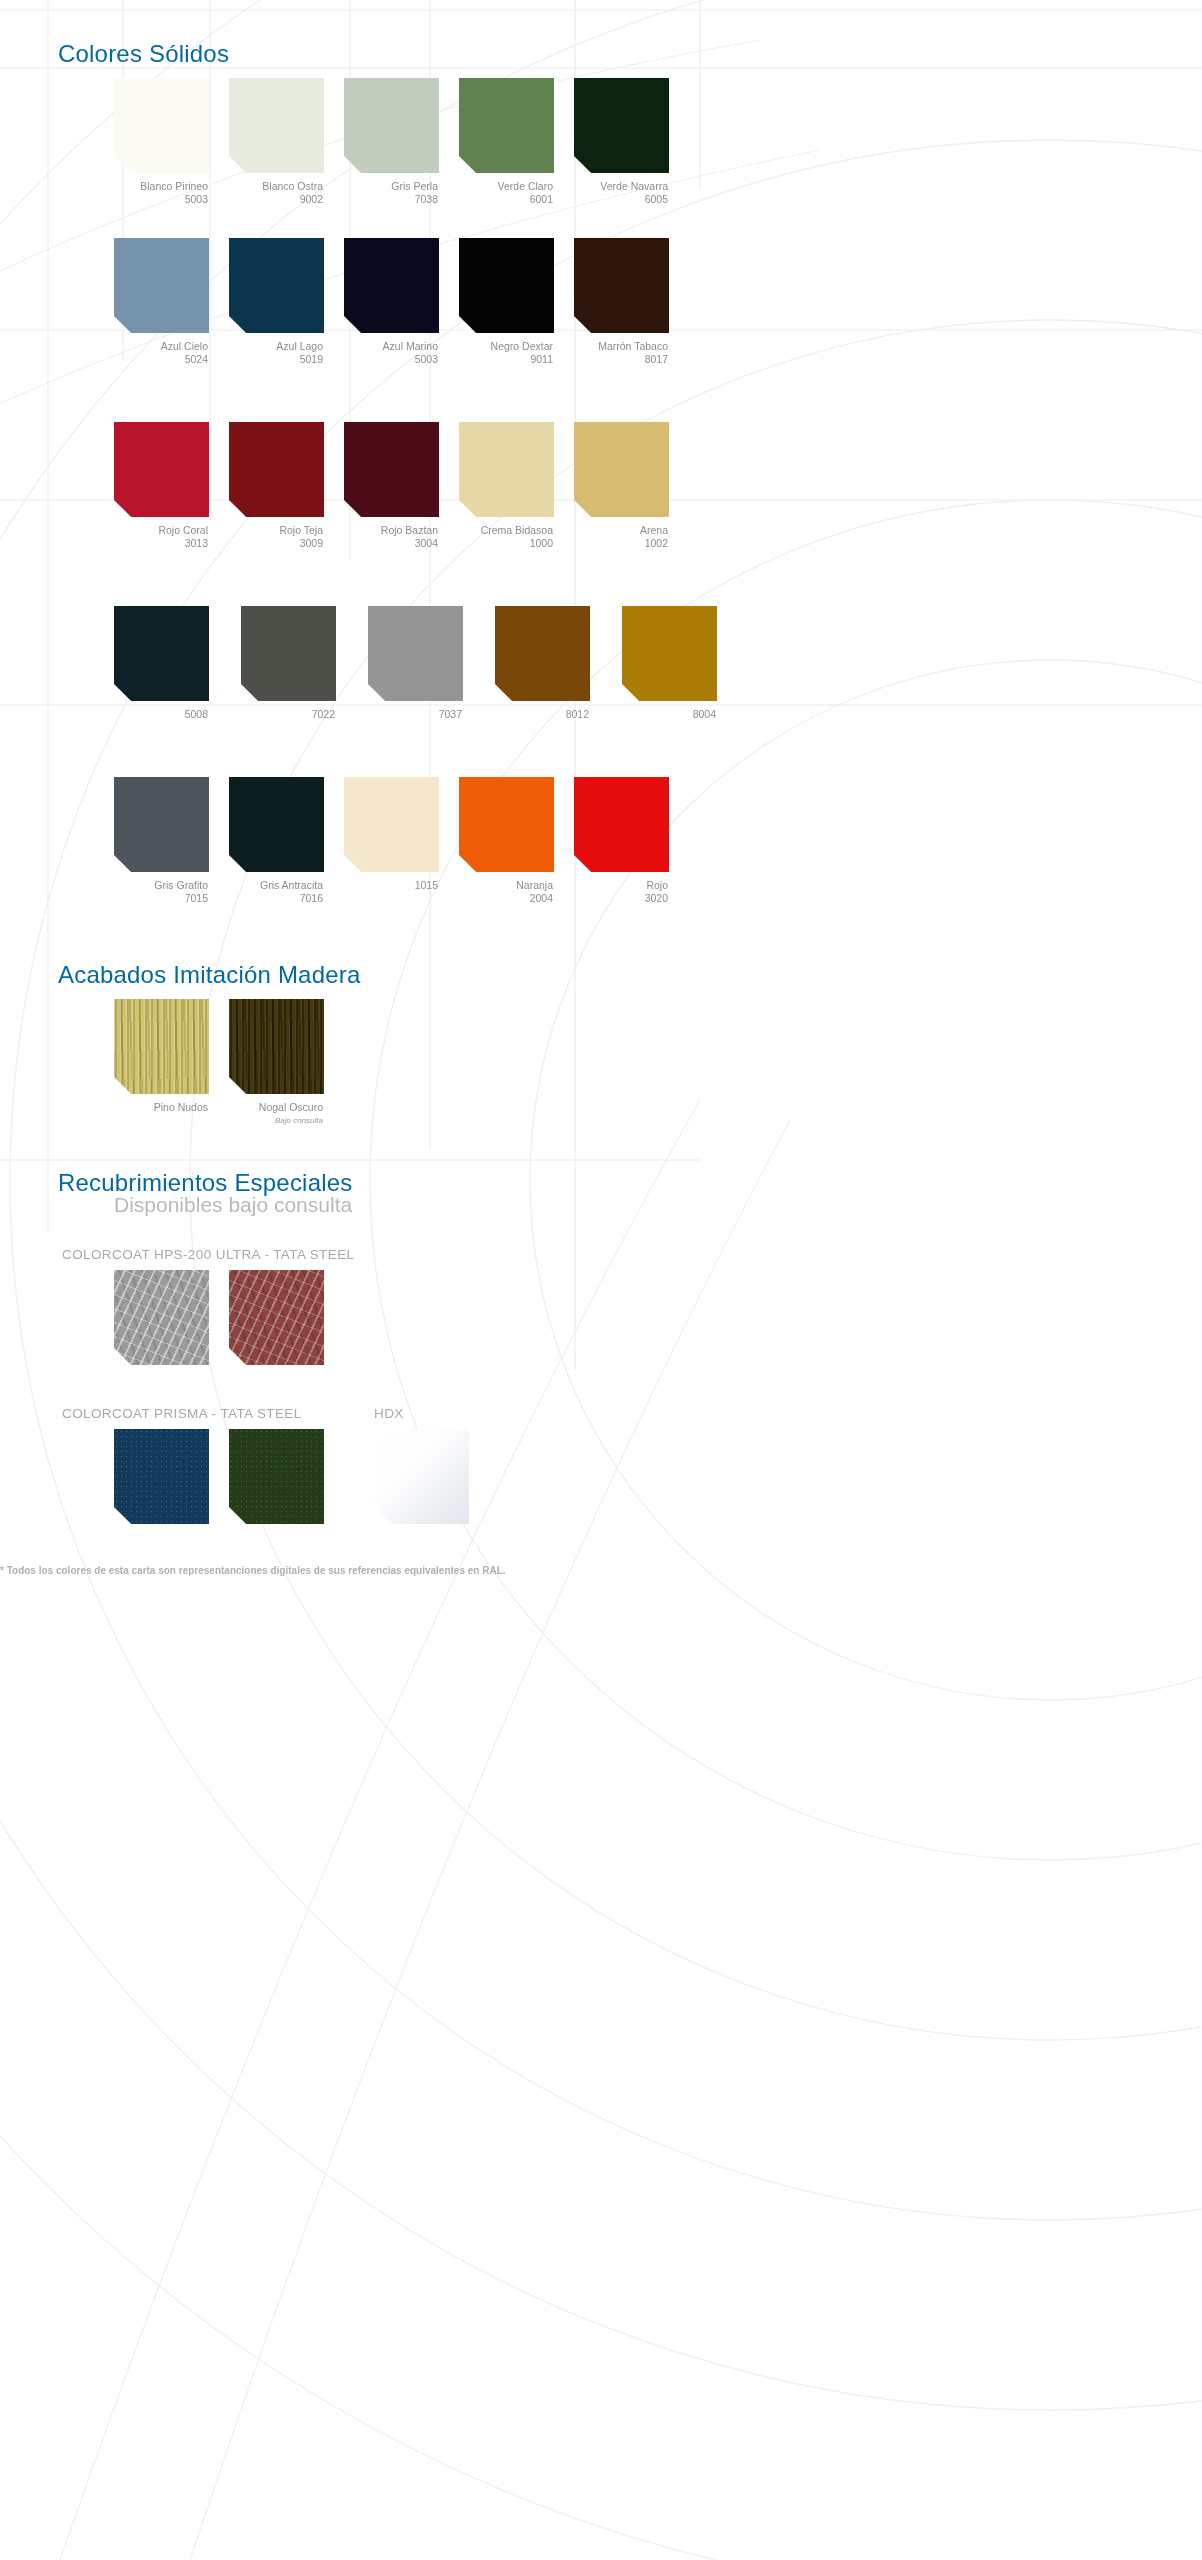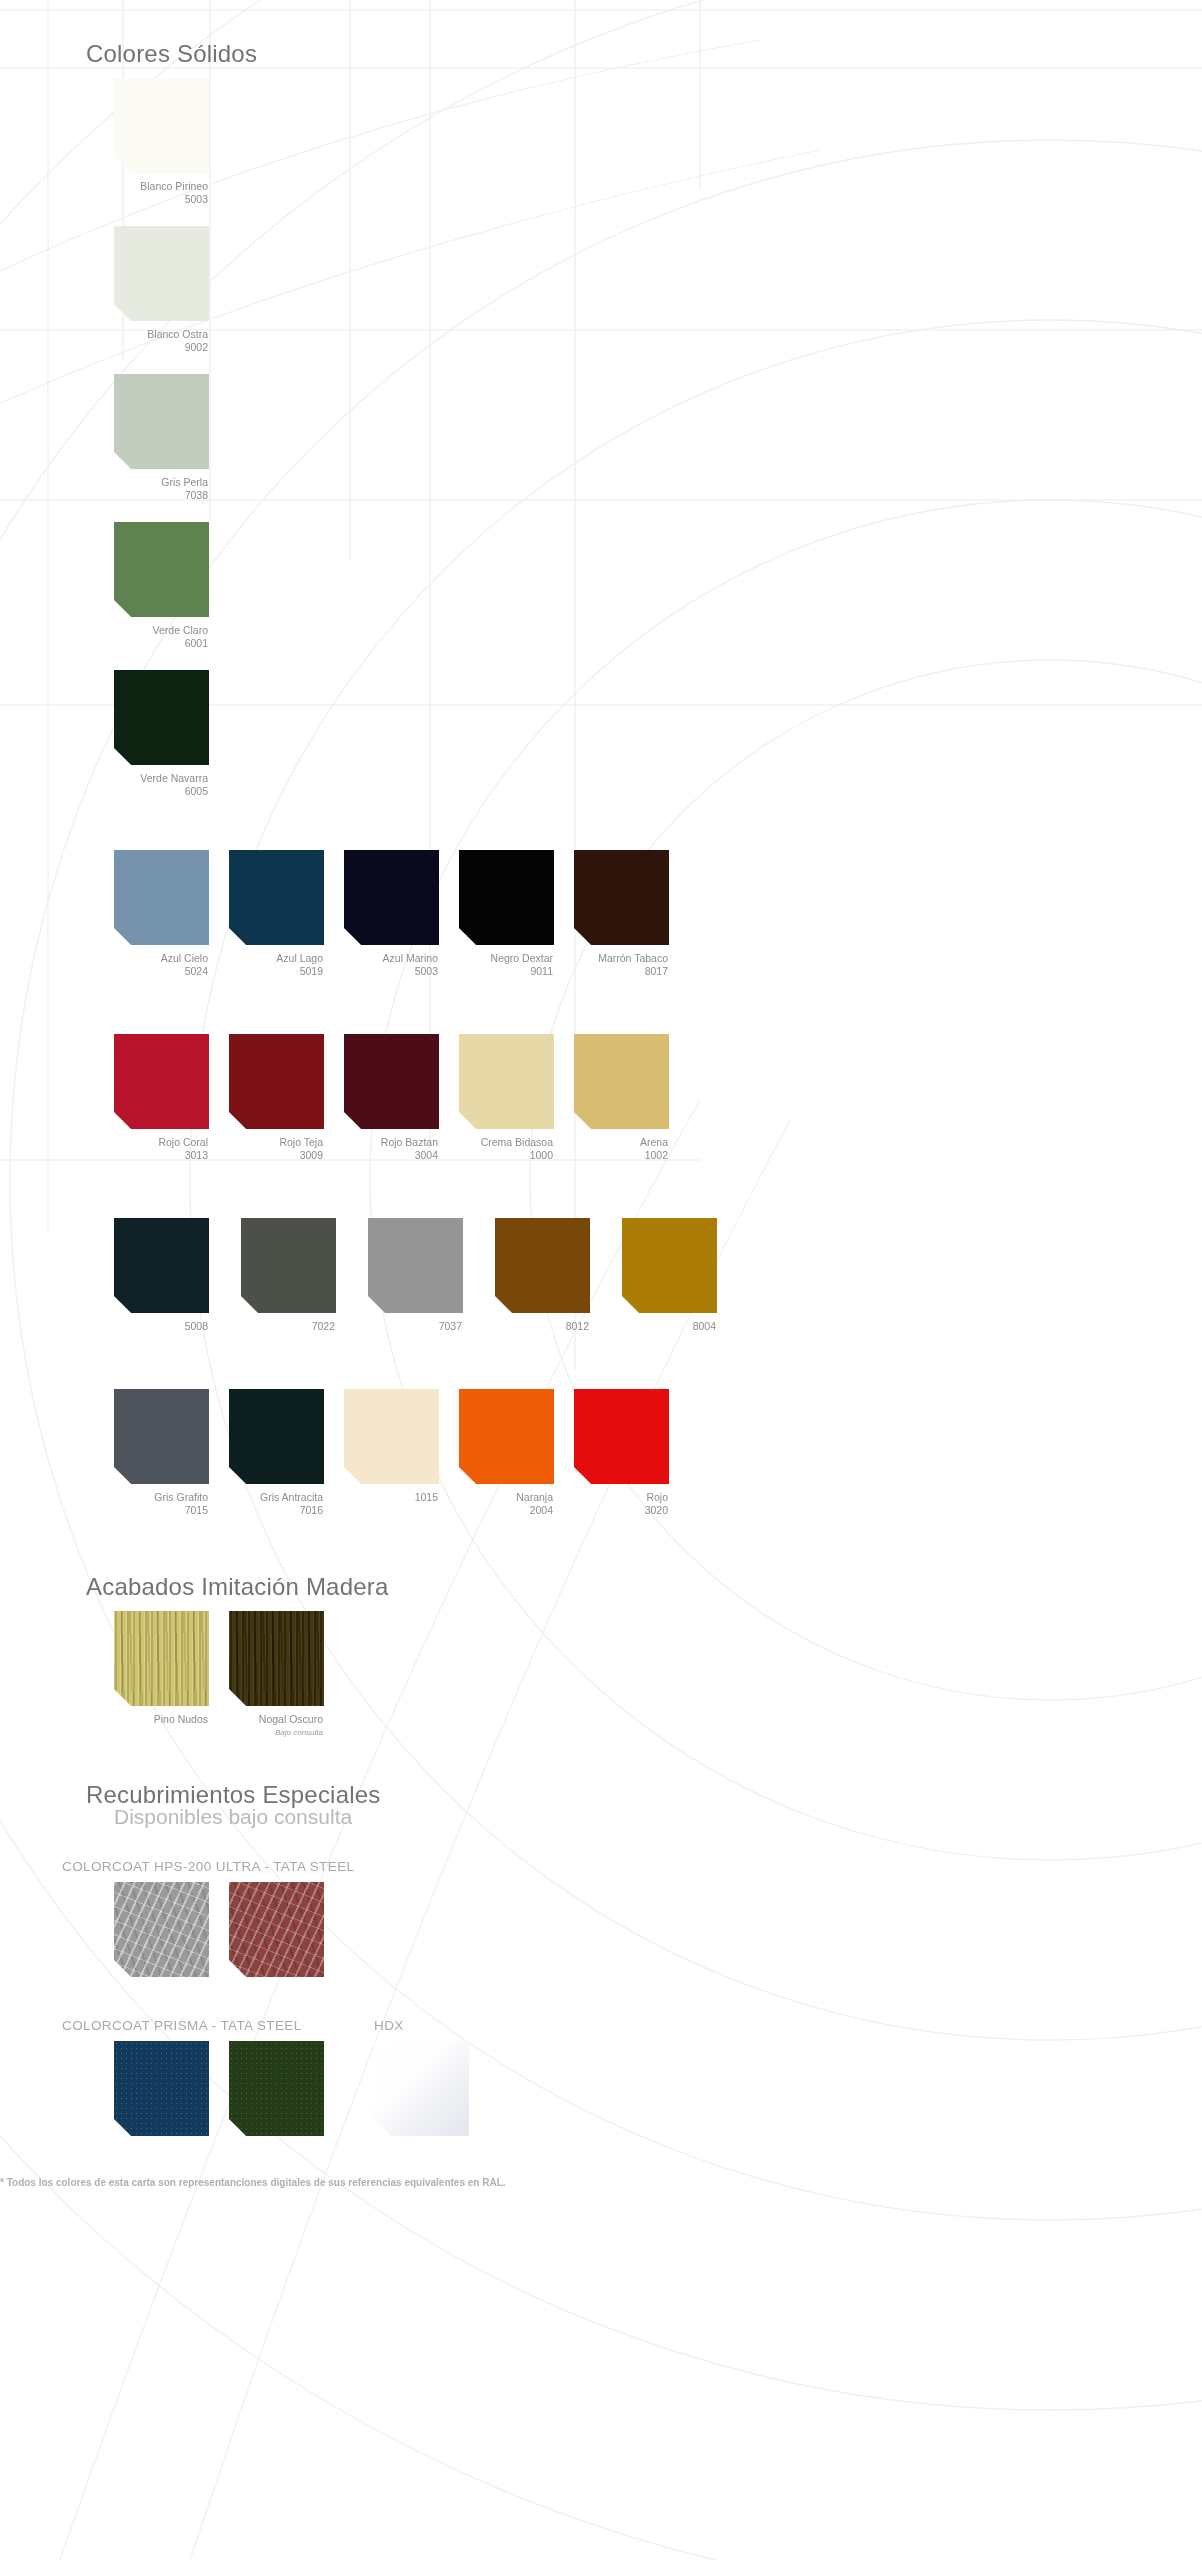--- a/index.html
+++ b/index.html
@@ -24,24 +24,24 @@
   .page{
     position:relative;
     z-index:2;
     padding:0;
   }
   .section{ margin:0; }
 
   .section-title{
     font-size:24px;
     font-weight:400;
-    color:#737373;
+    color:#0369a1;
     letter-spacing:.2px;
     margin:0 0 10px 0;
-    padding-left:86px;
+    padding-left:58px;
   }
   .section-subtitle{
     font-size:21px;
     font-weight:400;
     color:#b9b9b9;
     margin:-6px 0 0 0;
     padding-left:114px;
   }
   .group-title{
     font-size:13.5px;
@@ -181,21 +181,21 @@
     <path d="M 60 2560 Q 360 1700 700 1100"></path>
     <path d="M 190 2560 Q 470 1720 790 1120"></path>
   </g>
 </svg>
 
 <div class="page">
 
   <div class="section" style="padding-top:40px">
     <h2 class="section-title">Colores Sólidos</h2>
     <div id="solid-rows">
-        <div class="swatch-row" style="margin-bottom: 52px; flex-direction: column;">
+        <div class="swatch-row" style="margin-bottom: 32px;">
           <div class="swatch-cell">
             <div class="swatch plain" style="background: rgb(251, 251, 243);"></div>
             <div class="lbl"><span>Blanco Pirineo</span><span class="code">5003</span></div>
           </div>
           <div class="swatch-cell">
             <div class="swatch plain" style="background: rgb(231, 234, 222);"></div>
             <div class="lbl"><span>Blanco Ostra</span><span class="code">9002</span></div>
           </div>
           <div class="swatch-cell">
             <div class="swatch plain" style="background: rgb(195, 205, 191);"></div>

